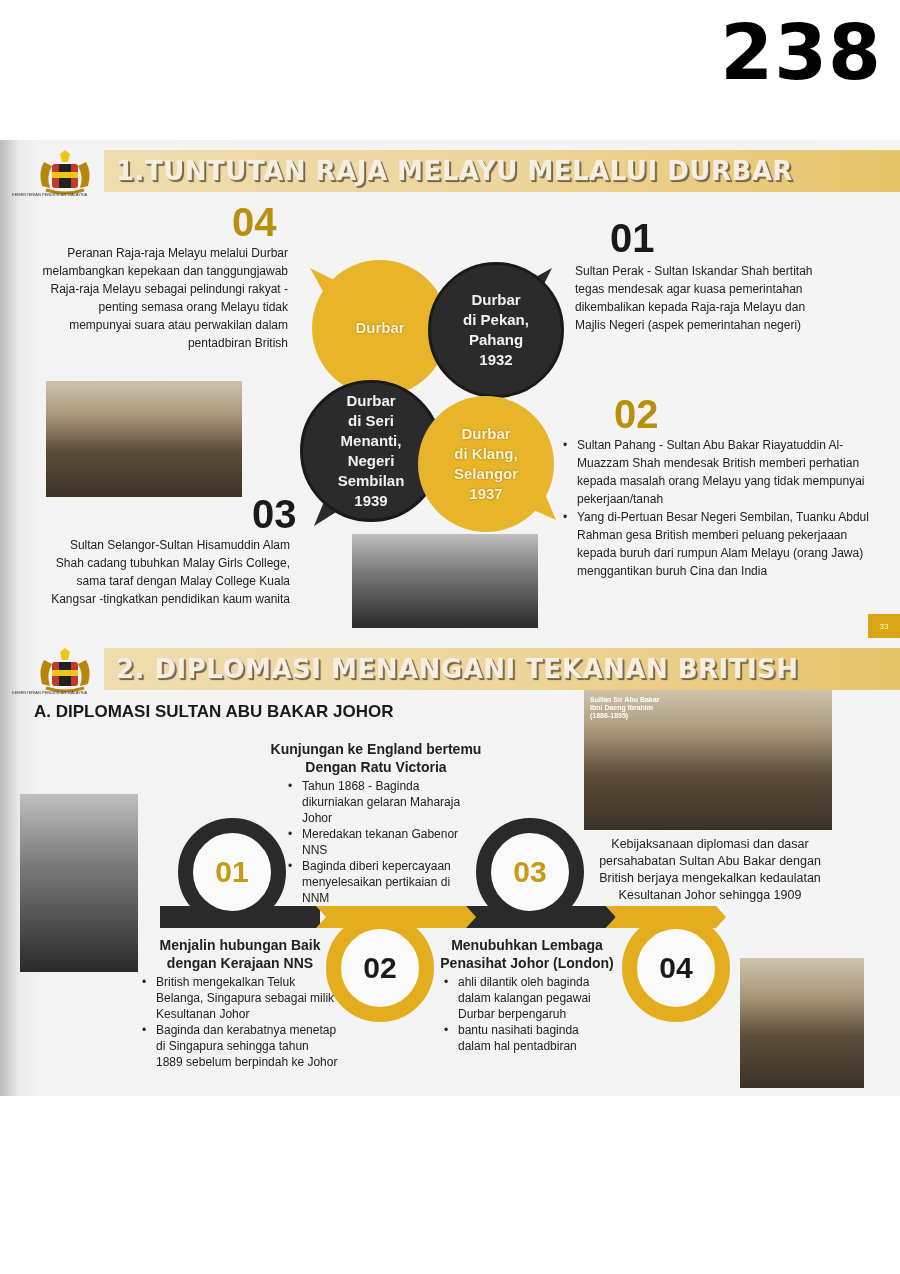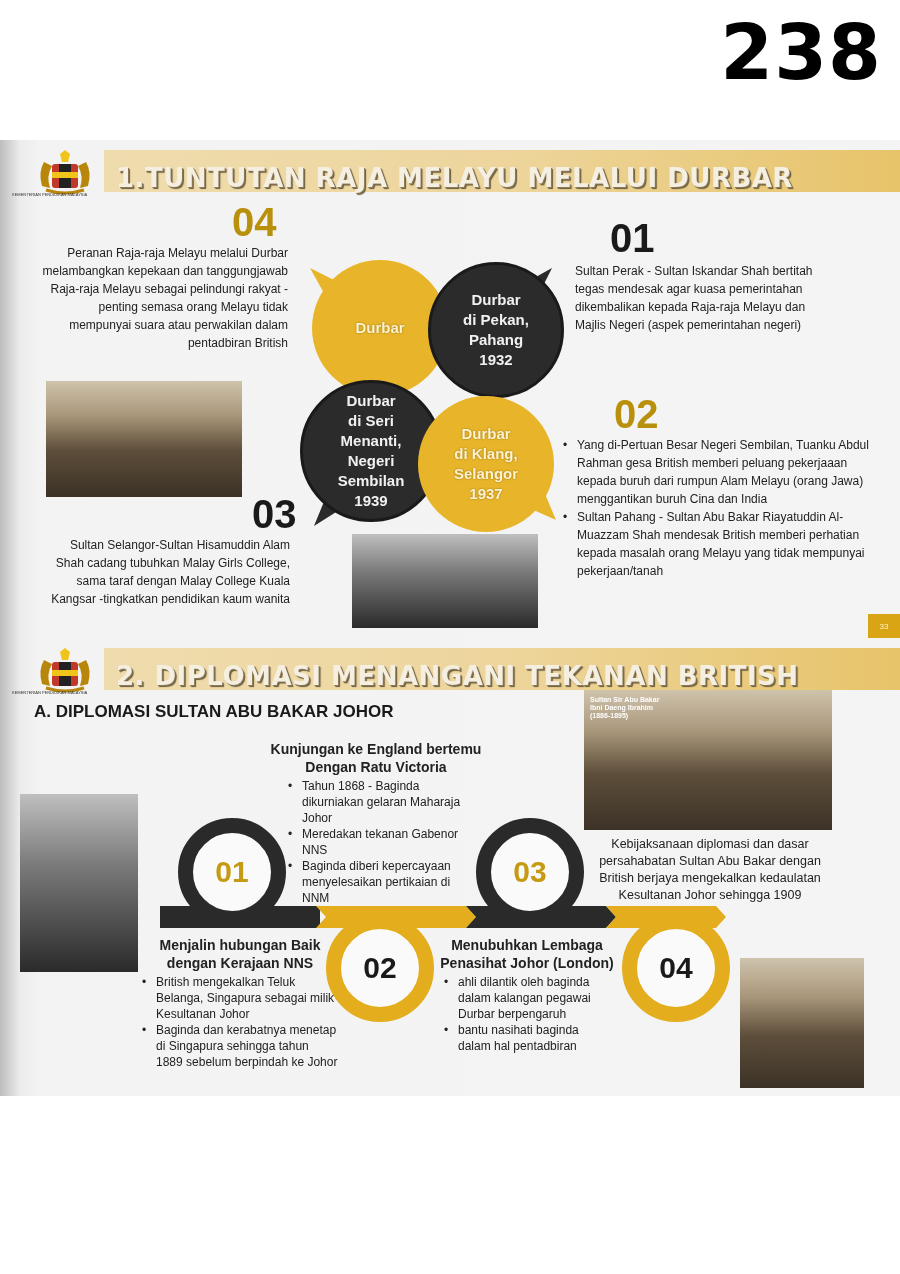--- a/index.html
+++ b/index.html
@@ -9,21 +9,21 @@
   .page-number { position: absolute; right: 18px; top: 8px; font-family: "DejaVu Sans", sans-serif; font-weight: bold; font-size: 76px; color: #000; letter-spacing: 1px; }
 
   .slide { position: absolute; left: 0; width: 900px; background: linear-gradient(90deg, #bdbdbd 0px, #ececec 20px, #f3f3f3 40px, #f4f4f4 100%); overflow: hidden; }
   .slide1 { top: 140px; height: 498px; }
   .slide2 { top: 638px; height: 458px; padding-left: 48px; }
 
   .crest { position: absolute; left: 30px; top: 8px; width: 70px; height: 52px; }
   .crest-text { position: absolute; left: 12px; top: 52px; font-size: 4px; color: #333; width: 90px; letter-spacing: 0; white-space: nowrap; overflow: hidden; }
 
   .title-bar { position: absolute; left: 104px; top: 10px; right: 0; height: 42px; background: linear-gradient(90deg, #efdcae 0%, #edd59c 50%, #e7c46a 100%); }
-  .title-text { position: absolute; left: 12px; top: 13px; font-family: "DejaVu Sans", sans-serif; font-weight: bold; font-size: 26px; color: #f5efe2; letter-spacing: 0.5px; text-shadow: 1px 1px 0 #8a7a5a, 2px 2px 1px #6a5a3a; white-space: nowrap; }
+  .title-text { position: absolute; left: 12px; top: 6px; font-family: "DejaVu Sans", sans-serif; font-weight: bold; font-size: 26px; color: #f5efe2; letter-spacing: 0.5px; text-shadow: 1px 1px 0 #8a7a5a, 2px 2px 1px #6a5a3a; white-space: nowrap; }
 
   .num-gold { font-family: "Liberation Sans", sans-serif; font-weight: bold; color: #b8900b; font-size: 40px; }
   .num-dark { font-family: "Liberation Sans", sans-serif; font-weight: bold; color: #1a1a1a; font-size: 40px; }
 
   .para { font-size: 12px; line-height: 18px; color: #222; }
   .para.right { text-align: right; }
 
   ul.bullets { list-style: none; }
   ul.bullets li { position: relative; padding-left: 14px; }
   ul.bullets li::before { content: "\2022"; position: absolute; left: 0; top: 0; }
@@ -74,22 +74,22 @@
   </div>
 
   <div class="num-gold" style="position:absolute; left:232px; top:60px;">04</div>
   <div class="para right" style="position:absolute; left:40px; top:104px; width:248px;">Peranan Raja-raja Melayu melalui Durbar melambangkan kepekaan dan tanggungjawab Raja-raja Melayu sebagai pelindungi rakyat - penting semasa orang Melayu tidak mempunyai suara atau perwakilan dalam pentadbiran British</div>
 
   <div class="num-dark" style="position:absolute; left:610px; top:76px;">01</div>
   <div class="para" style="position:absolute; left:575px; top:122px; width:260px;">Sultan Perak - Sultan Iskandar Shah bertitah tegas mendesak agar kuasa pemerintahan dikembalikan kepada Raja-raja Melayu dan Majlis Negeri (aspek pemerintahan negeri)</div>
 
   <div class="num-gold" style="position:absolute; left:614px; top:252px;">02</div>
   <ul class="bullets para" style="position:absolute; left:563px; top:296px; width:310px;">
+    <li>Sultan Pahang - Sultan Abu Bakar Riayatuddin Al-Muazzam Shah mendesak British memberi perhatian kepada masalah orang Melayu yang tidak mempunyai pekerjaan/tanah</li>
     <li>Yang di-Pertuan Besar Negeri Sembilan, Tuanku Abdul Rahman gesa British memberi peluang pekerjaaan kepada buruh dari rumpun Alam Melayu (orang Jawa) menggantikan buruh Cina dan India</li>
-    <li>Sultan Pahang - Sultan Abu Bakar Riayatuddin Al-Muazzam Shah mendesak British memberi perhatian kepada masalah orang Melayu yang tidak mempunyai pekerjaan/tanah</li>
   </ul>
 
   <div class="num-dark" style="position:absolute; left:252px; top:352px;">03</div>
   <div class="para right" style="position:absolute; left:48px; top:396px; width:242px;">Sultan Selangor-Sultan Hisamuddin Alam Shah cadang tubuhkan Malay Girls College, sama taraf dengan Malay College Kuala Kangsar -tingkatkan pendidikan kaum wanita</div>
 
   <div class="photo sepia" style="left:46px; top:241px; width:196px; height:116px;"></div>
   <div class="photo bw" style="left:352px; top:394px; width:186px; height:94px;"></div>
 
   <svg style="position:absolute; left:306px; top:120px; width:260px; height:270px;">
     <polygon points="4,8 40,26 24,44" fill="#e8b52a"></polygon>

